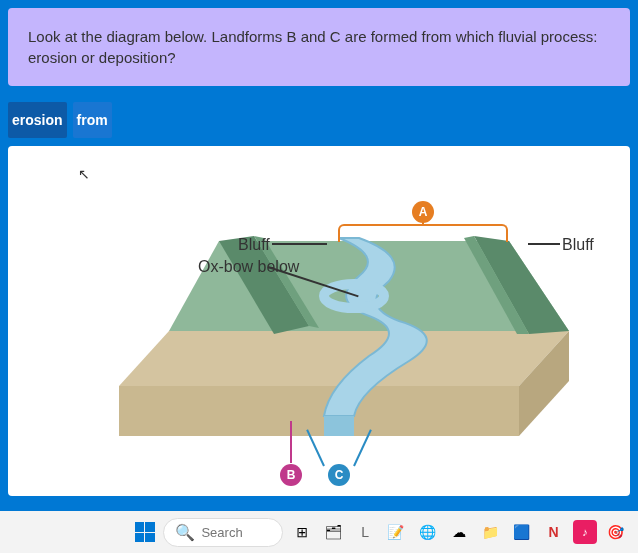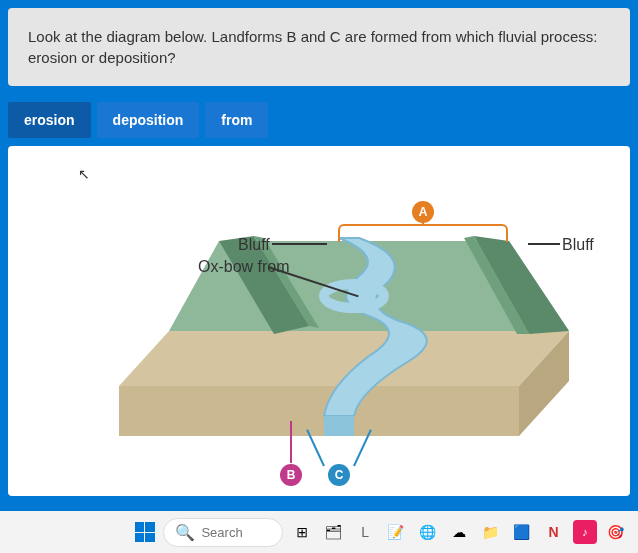--- a/index.html
+++ b/index.html
@@ -5,40 +5,40 @@
     * { margin: 0; padding: 0; box-sizing: border-box; }
     body {
       width: 638px;
       height: 553px;
       font-family: Arial, sans-serif;
       background: #0078d4;
       overflow: hidden;
       position: relative;
     }
     .question-card {
-      background: #e5e5e5;
+      background: #c4b5fd;
       margin: 8px;
       padding: 18px 20px;
       border-radius: 4px;
     }
     .question-text {
       font-size: 15px;
       color: #333;
       line-height: 1.4;
     }
     .answer-row {
       display: flex;
       gap: 6px;
       padding: 8px;
     }
     .answer-btn {
       background: #1976d2;
       color: #fff;
       border: none;
-      padding: 10px 16px;
+      padding: 10px 4px;
       font-size: 14px;
       font-weight: bold;
       cursor: pointer;
       border-radius: 2px;
     }
     .answer-btn.selected {
       background: #0d5aa7;
     }
     .diagram-card {
       background: #fff;
@@ -188,21 +188,20 @@
   </style>
 </head>
 <body>
 
 <div class="question-card">
   <div class="question-text">Look at the diagram below. Landforms B and C are formed from which fluvial process: erosion or deposition?</div>
 </div>
 
 <div class="answer-row">
   <button class="answer-btn selected">erosion</button>
-  <button class="answer-btn">deposition</button>
   <button class="answer-btn">from</button>
 </div>
 
 <div class="diagram-card">
   <div class="cursor">↖</div>
 
   <svg class="diagram-svg" viewBox="0 0 520 330">
 
     <polygon points="60,230 460,230 510,175 110,175" fill="#d4c4a0"></polygon>
     <polygon points="60,230 60,280 460,280 460,230" fill="#c9b890"></polygon>
@@ -225,21 +224,21 @@
   <div class="bracket-a"></div>
   <div class="marker marker-a">A</div>
 
   <div class="line-bluff-l"></div>
   <div class="label label-bluff-left">Bluff</div>
 
   <div class="line-bluff-r"></div>
   <div class="label label-bluff-right">Bluff</div>
 
   <div class="line-oxbow"></div>
-  <div class="label label-oxbow">Ox-bow from</div>
+  <div class="label label-oxbow">Ox-bow below</div>
 
   <div class="v-b"></div>
   <div class="v-c1"></div>
   <div class="v-c2"></div>
   <div class="marker marker-b">B</div>
   <div class="marker marker-c">C</div>
 </div>
 
 <div class="taskbar">
   <div class="taskbar-spacer"></div>

